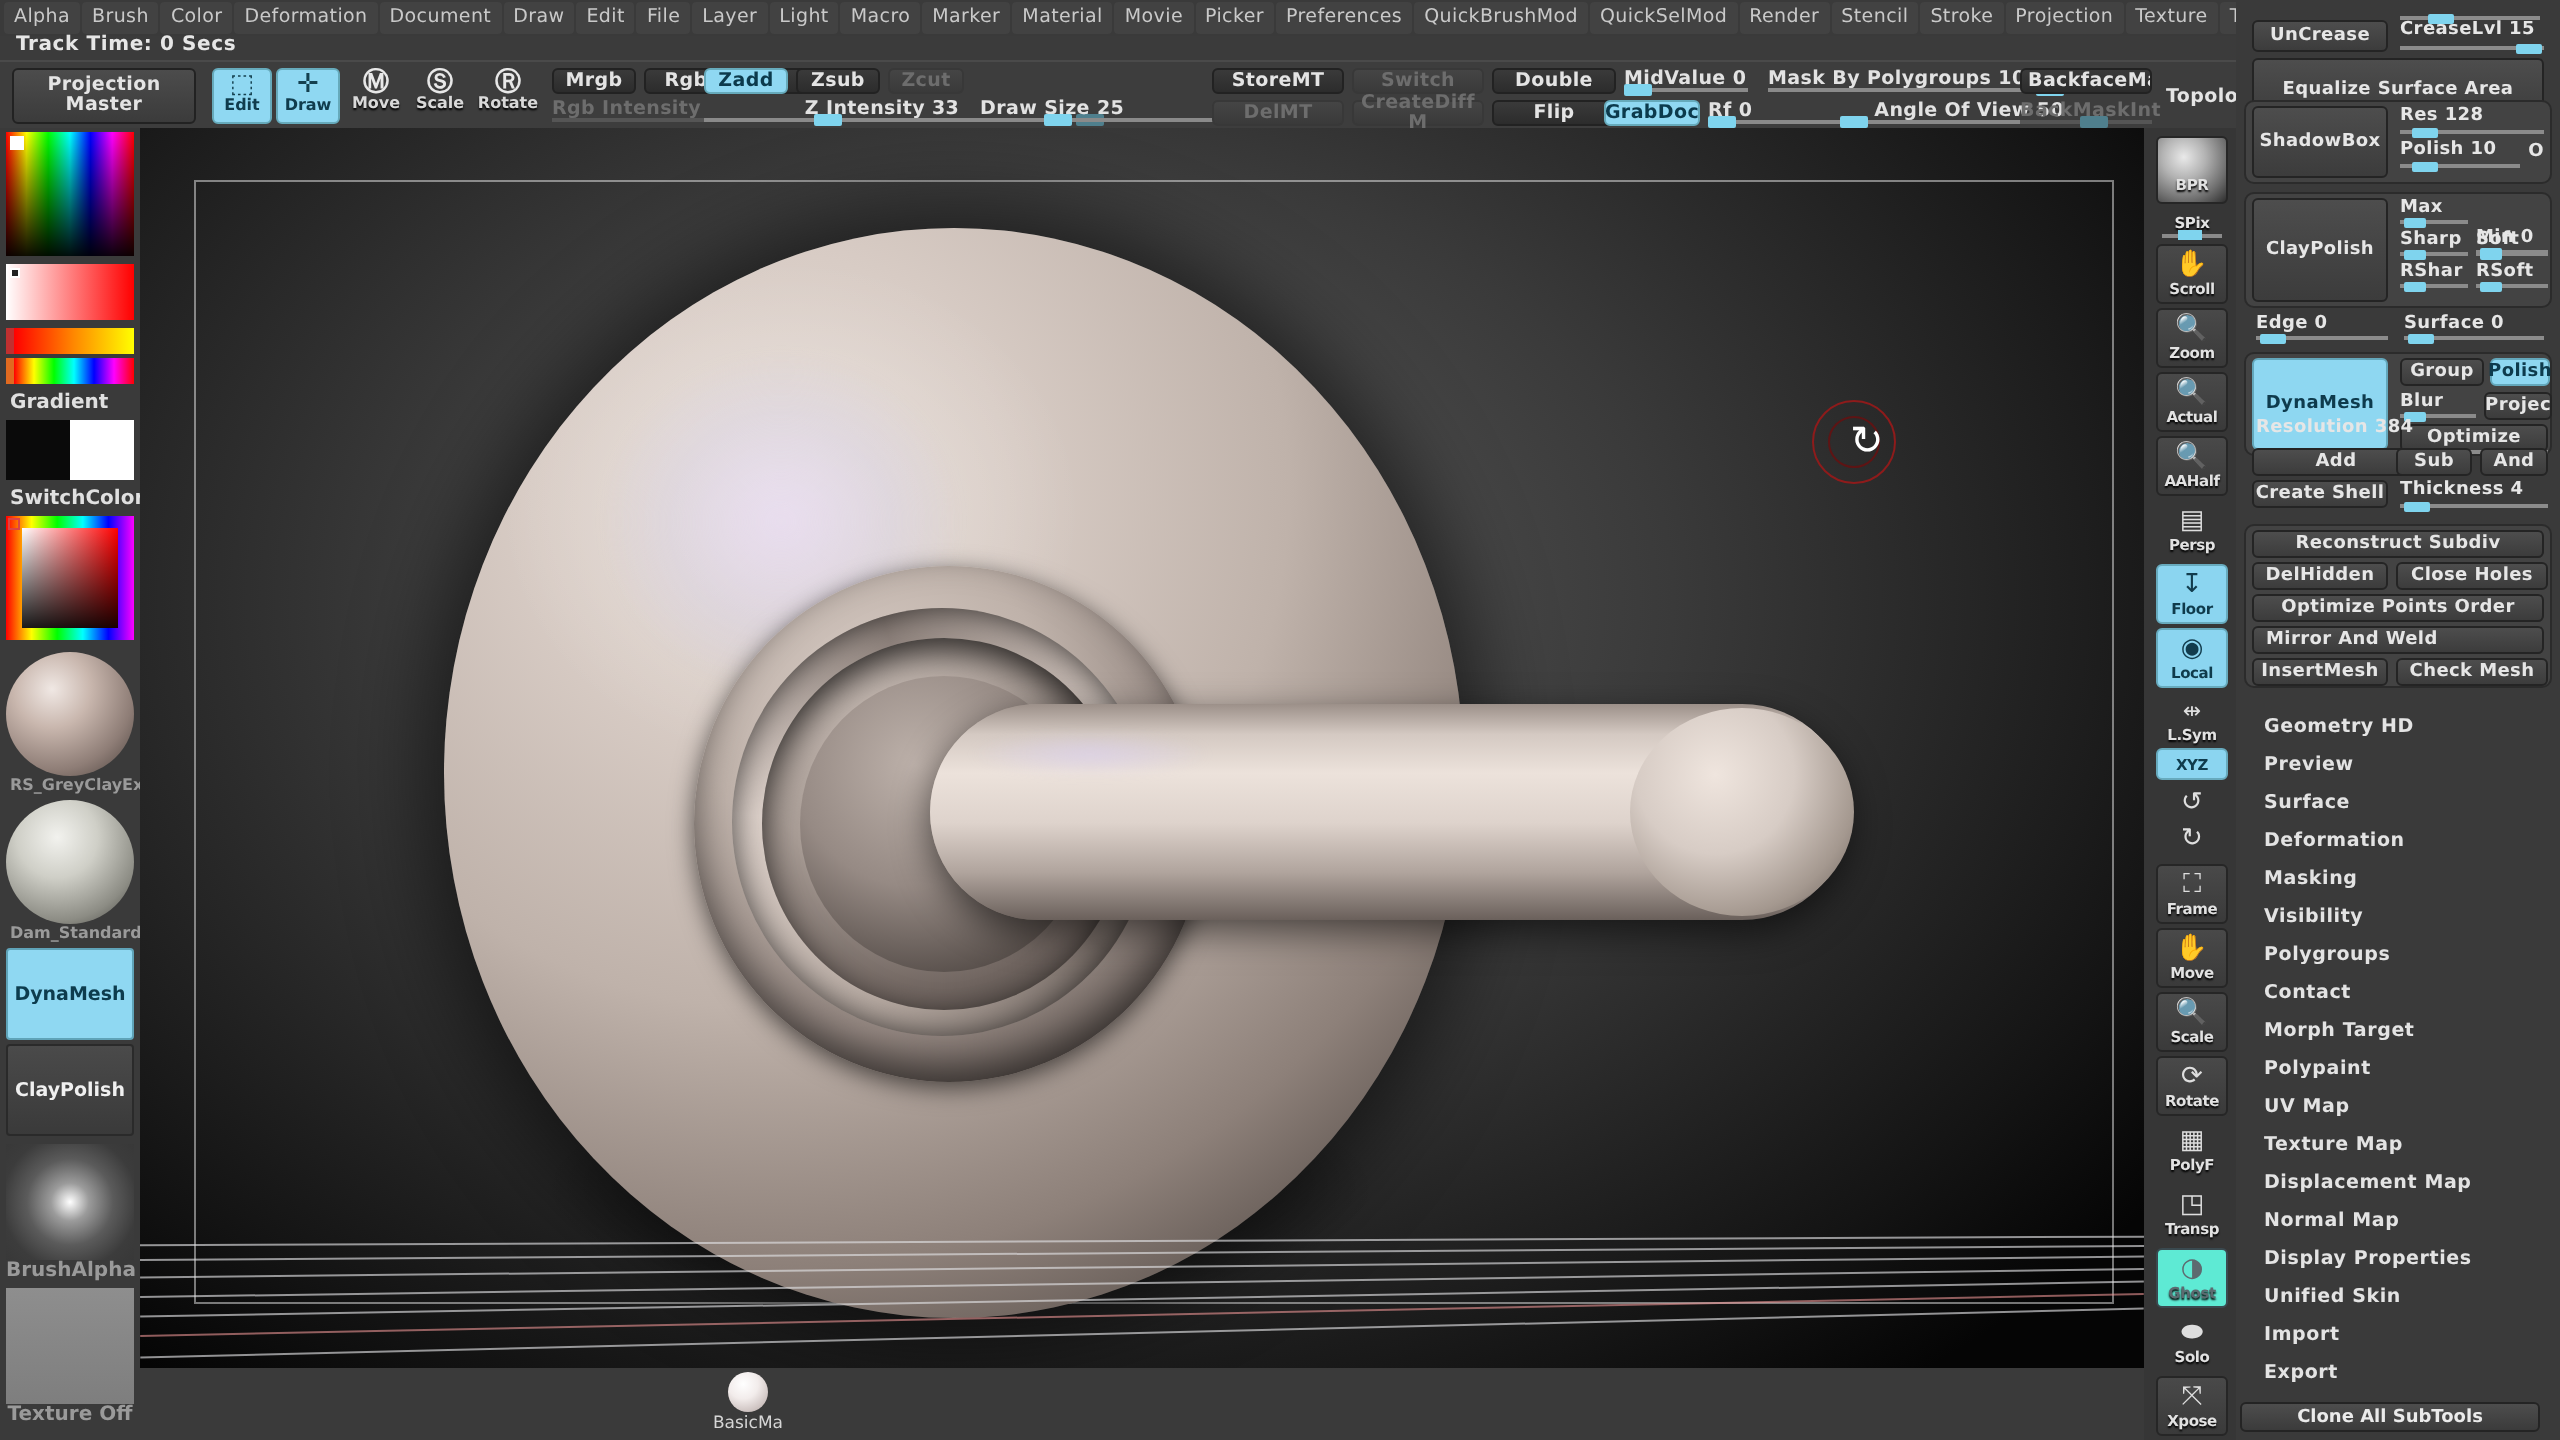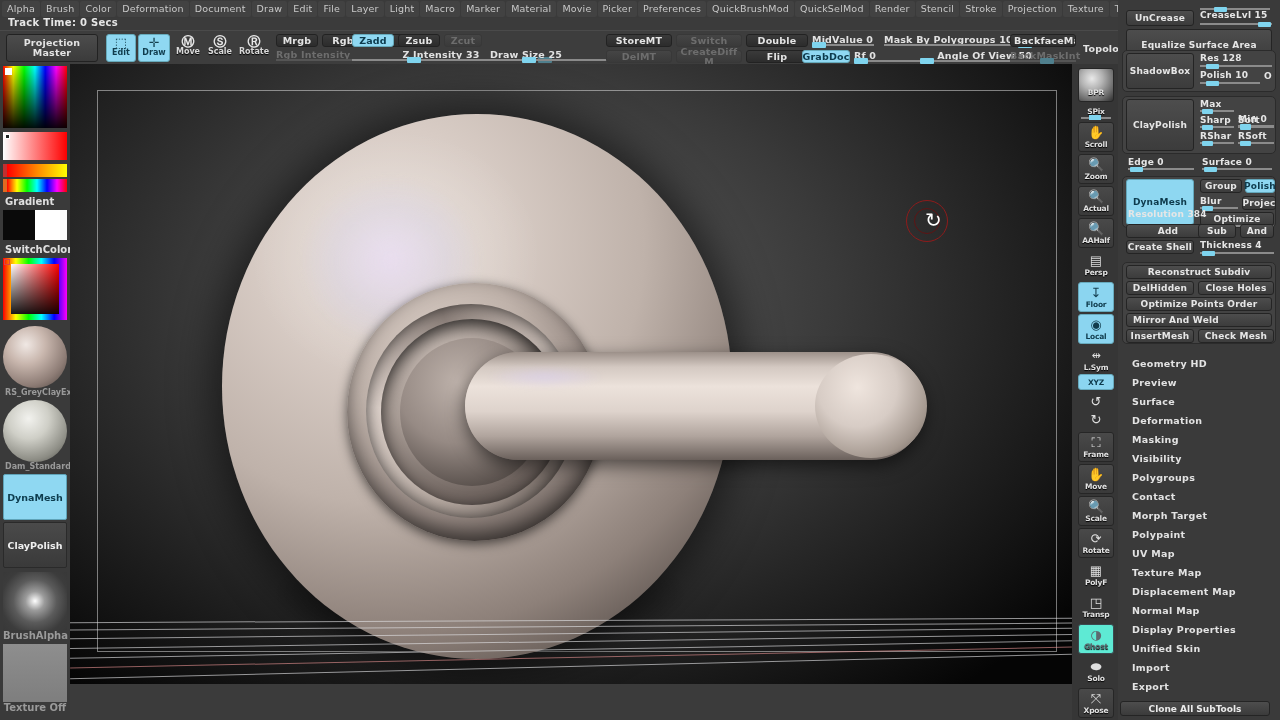--- a/index.html
+++ b/index.html
@@ -521,20 +521,24 @@
       <div class="ln pink" style="top:41px;transform:rotate(-1.2deg);"></div>
       <div class="ln" style="top:50px;transform:rotate(-1.4deg);"></div>
     </div>
 
     <div class="cursor-ring">
       <div class="inner"></div>
     </div>
     <div class="cursor-rot">↻</div>
   </div>
 
+  <div class="bottombar">
+    <div class="basicmat-ball"></div>
+    <div class="basicmat-lab">BasicMa</div>
+  </div>
 
   <div class="rightstrip">
     <div class="ricon" style="top:4px;height:34px;
          background:radial-gradient(circle at 38% 30%,#e9e9e9 0%,#b3b3b3 35%,#6f6f6f 70%,#2e2e2e 100%);">
       <span class="t" style="margin-top:14px;">BPR</span>
     </div>
     <div class="ricon flat" style="top:40px;height:16px;">
       <span class="t">SPix</span>
       <div style="width:30px;height:2px;background:#8a8a8a;margin-top:1px;position:relative;">
         <div style="position:absolute;left:8px;top:-2px;width:12px;height:5px;background:#7fd4ee;"></div>

